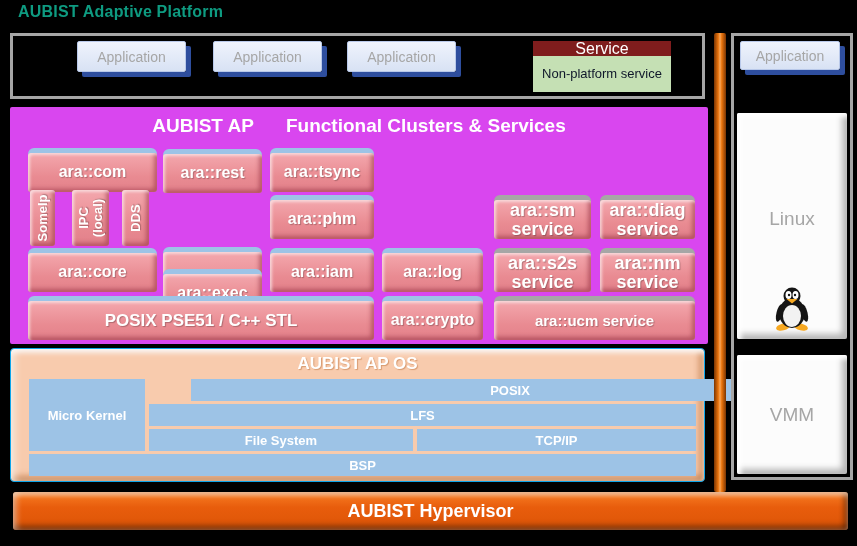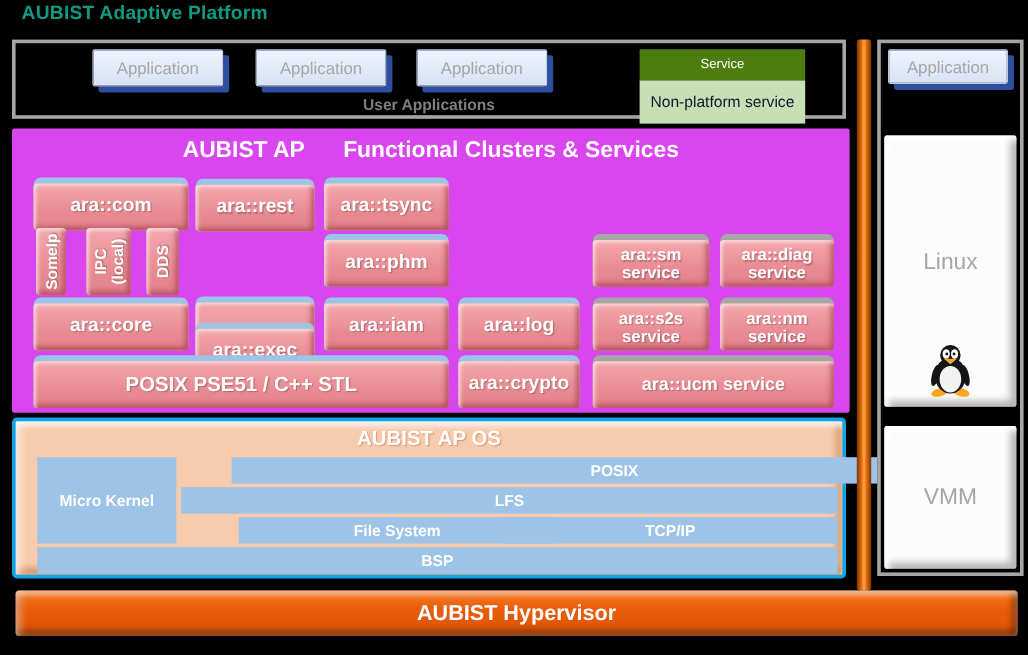--- a/index.html
+++ b/index.html
@@ -10,41 +10,41 @@
   
   #page-title{left:18px;top:3px;font-size:16px;font-weight:bold;color:#0E9B81;letter-spacing:.2px;}
 
   
   #ua-panel{left:10px;top:33px;width:695px;height:66px;border:3px solid #A6A6A6;background:#000;}
   .app-chip{position:absolute;width:107px;height:29px;border:1px solid #B9C9EA;border-radius:2px;
     background:linear-gradient(180deg,#EFF3FC,#D8E2F4);color:#A6A6A6;font-size:14px;
     display:flex;align-items:center;justify-content:center;box-shadow:5px 5px 0 0 #2E4E9E;}
   #app1{left:64px;top:5px;} #app2{left:200px;top:5px;} #app3{left:334px;top:5px;}
   #svc-stack{left:520px;top:5px;width:138px;position:absolute;}
-  #svc-bar{height:26px;background:#4d7c0f;color:#FFF;font-size:11px;display:flex;align-items:center;justify-content:center;}
+  #svc-bar{height:15px;background:#7f1d1d;color:#FFF;font-size:16px;display:flex;align-items:center;justify-content:center;}
   #np-box{height:36px;background:#C5E0B4;color:#0f172a;font-size:13px;line-height:1.25;text-align:center;
     display:flex;align-items:center;justify-content:center;padding:0 6px;}
   #ua-caption{bottom:1px;left:0;width:100%;text-align:center;color:#7F7F7F;font-weight:bold;font-size:13px;}
 
   
   #fc-panel{left:10px;top:107px;width:698px;height:237px;background:#d946ef;border-radius:2px;}
   #fc-title{display:flex;justify-content:center;gap:32px;padding-top:8px;color:#FFF;font-weight:bold;font-size:19px;}
   .blk{position:absolute;}
   .cap{position:absolute;left:0;right:0;top:0;bottom:0;border-radius:6px 6px 4px 4px;background:#9DC3E6;}
   .cap.gray{background:#A6A6A6;}
   .pink{position:absolute;left:0;right:0;top:5px;bottom:0;border-radius:3px;
     background:linear-gradient(180deg,#F2A3A9 10%,#E98B92 60%,#E2808A);
     box-shadow:inset 2px 2px 3px rgba(255,255,255,.6),inset -3px -3px 4px rgba(148,47,66,.55);
     display:flex;align-items:center;justify-content:center;text-align:center;
     color:#FFF;font-weight:bold;font-size:15px;line-height:1.05;text-shadow:1px 1px 1px rgba(0,0,0,.25);}
   .pink.nocap{top:0;}
   .vlabel{position:absolute;top:50%;left:50%;transform:translate(-50%,-50%) rotate(-90deg);
     white-space:pre-line;text-align:center;color:#FFF;font-weight:bold;font-size:13px;line-height:1.05;
     text-shadow:1px 1px 1px rgba(0,0,0,.25);}
-  .big{font-size:16px;} .xl{font-size:17px;} .sm2{font-size:14px;}
+  .big{font-size:16px;} .xl{font-size:17px;} .sm2{font-size:18px;}
   #b-com{left:18px;top:41px;width:129px;height:44px;}
   #b-rest{left:153px;top:42px;width:99px;height:44px;}
   #b-tsync{left:260px;top:41px;width:104px;height:44px;}
   #b-somelp{left:20px;top:83px;width:25px;height:56px;}
   #b-ipc{left:62px;top:83px;width:37px;height:56px;}
   #b-dds{left:112px;top:83px;width:27px;height:56px;}
   #b-per{left:153px;top:100px;width:99px;height:61px;margin-top:40px;}
   #b-phm{left:260px;top:88px;width:104px;height:44px;}
   #b-sm{left:484px;top:88px;width:97px;height:44px;}
   #b-diag{left:590px;top:88px;width:95px;height:44px;}
@@ -53,31 +53,31 @@
   #b-iam{left:260px;top:141px;width:104px;height:44px;}
   #b-log{left:372px;top:141px;width:101px;height:44px;}
   #b-s2s{left:484px;top:141px;width:97px;height:44px;}
   #b-nm{left:590px;top:141px;width:95px;height:44px;}
   #b-posix{left:18px;top:189px;width:346px;height:44px;}
   #b-crypto{left:372px;top:189px;width:101px;height:44px;}
   #b-ucm{left:484px;top:189px;width:201px;height:44px;}
 
   
   #os-panel{left:10px;top:348px;width:695px;height:134px;background:#F8CBAD;border-radius:4px;
-    border:3px solid #0ea5e9;
+    border:1px solid #0ea5e9;
     box-shadow:inset 0 4px 5px rgba(255,255,255,.85),inset 5px 0 6px rgba(255,255,255,.55),
                inset 0 -5px 6px rgba(166,83,22,.5),inset -5px 0 6px rgba(166,83,22,.4);}
   #os-title{text-align:center;padding-top:5px;color:#FFF;font-weight:bold;font-size:17px;
     text-shadow:1px 1px 1px rgba(166,83,22,.4);}
   .os-cell{position:absolute;background:#9DC3E6;color:#FFF;font-weight:bold;font-size:13px;
     display:flex;align-items:center;justify-content:center;}
   #os-mk{left:18px;top:30px;width:116px;height:72px;}
   #os-posix{left:150px;top:30px;width:638px;height:22px;margin-left:30px;}
   #os-lfs{left:138px;top:55px;width:547px;height:22px;}
-  #os-fs{left:138px;top:80px;width:264px;height:22px;margin-left:48px;}
+  #os-fs{left:138px;top:80px;width:264px;height:22px;}
   #os-tcp{left:406px;top:80px;width:279px;height:22px;}
   #os-bsp{left:18px;top:105px;width:667px;height:22px;}
 
   
   #divider{left:714px;top:33px;width:12px;height:459px;border-radius:2px;
     background:linear-gradient(90deg,#7A3503,#E9730C 35%,#F9A85B 50%,#E9730C 65%,#7A3503);}
   #right-panel{left:731px;top:33px;width:122px;height:447px;border:3px solid #A6A6A6;background:#000;}
   #rp-app{left:6px;top:5px;width:100px;height:29px;}
   .white-box{position:absolute;left:3px;width:110px;background:#FCFCFC;border-radius:2px;
     box-shadow:inset 4px 4px 5px #FFFFFF,inset -5px -5px 6px rgba(0,0,0,.28);}
@@ -100,21 +100,20 @@
 <div class="abs" id="page-title">AUBIST Adaptive Platform</div>
 
 <div class="abs" id="ua-panel">
   <div class="app-chip" id="app1">Application</div>
   <div class="app-chip" id="app2">Application</div>
   <div class="app-chip" id="app3">Application</div>
   <div id="svc-stack">
     <div id="svc-bar">Service</div>
     <div id="np-box">Non-platform service</div>
   </div>
-  <div class="abs" id="ua-caption">User Applications</div>
 </div>
 
 <div class="abs" id="fc-panel">
   <div id="fc-title">
     <span>AUBIST AP</span>
     <span>Functional Clusters &amp; Services</span>
   </div>
 
   <div class="blk" id="b-com">
       <div class="cap"></div>

